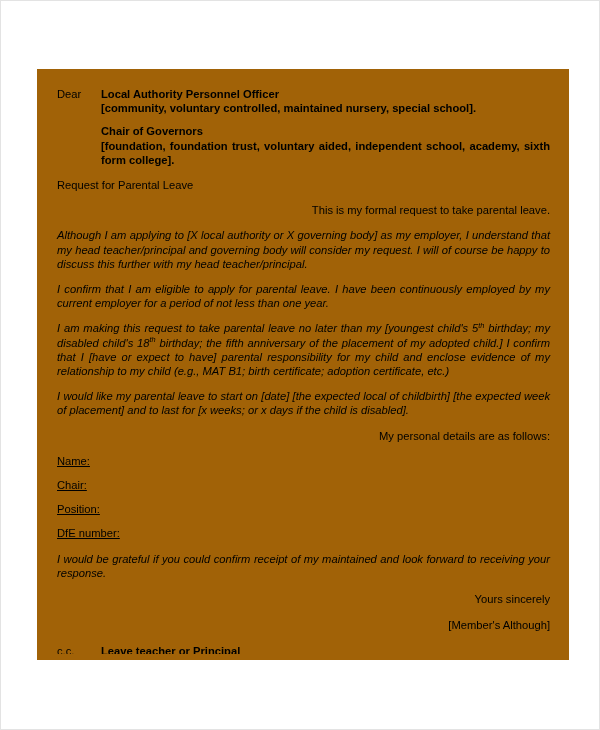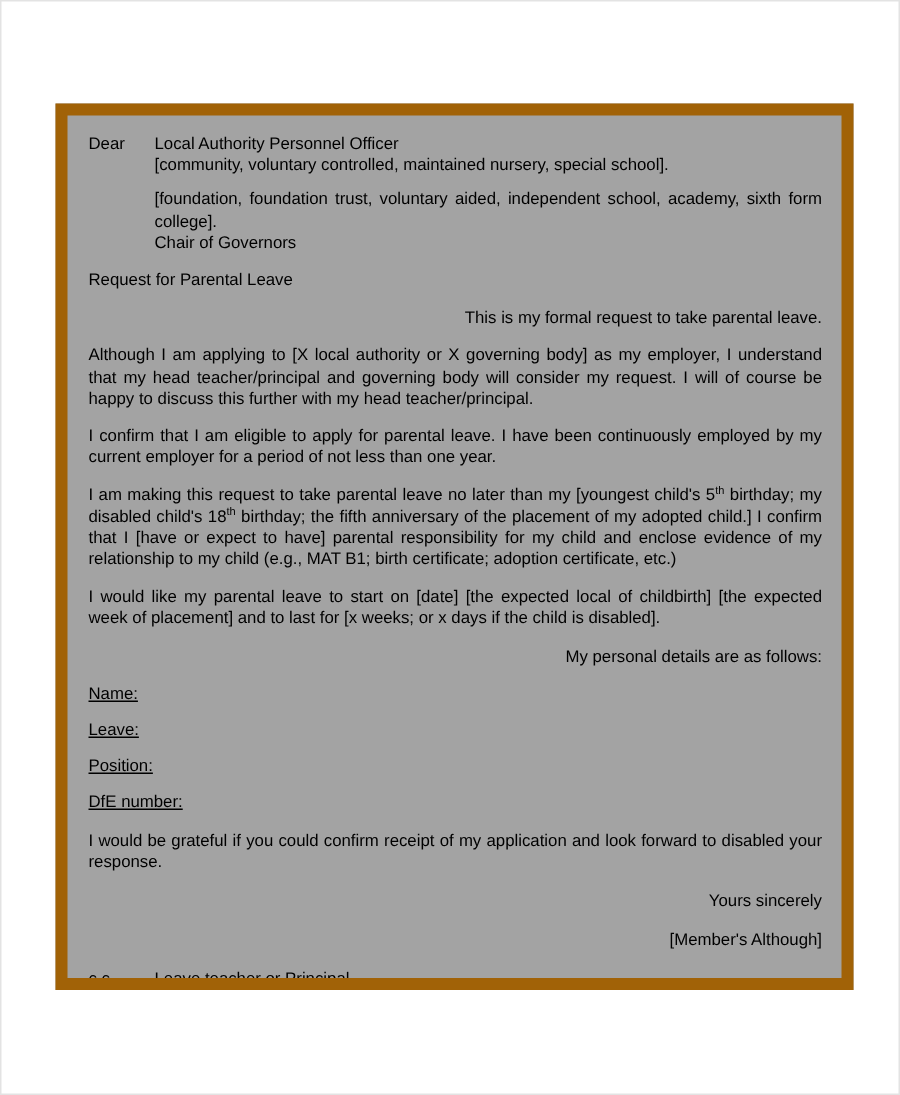--- a/index.html
+++ b/index.html
@@ -29,22 +29,22 @@
   }
 
   
   .letter-frame {
     position: absolute;
     left: 36px;
     top: 68px;
     width: 532px;
     height: 591px;
     box-sizing: border-box;
-    border: 8px solid #a16207;
-    background: #a3a3a3;
+    border: 6px solid #a16207;
+    background: #a16207;
     overflow: hidden;
   }
 
   .letter-body {
     box-sizing: border-box;
     padding: 12px 13px 10px 14px;
     font-size: 11.2px;
     line-height: 14.2px;
     color: #000000;
   }
@@ -62,40 +62,42 @@
     flex: 1 1 auto;
     min-width: 0;
   }
   .row-body .justified {
     text-align: justify;
     text-align-last: left;
   }
 
   .blk {
     margin: 0;
+    font-weight: bold;
   }
   .gap-sm {
     height: 9px;
   }
   .gap-md {
     height: 11px;
   }
   .gap-lg {
     height: 12px;
   }
 
   .heading {
     font-weight: normal;
     margin: 0;
   }
 
   p.para {
     margin: 0;
     text-align: justify;
     text-align-last: left;
+    font-style: italic;
   }
 
   p.plain {
     margin: 0;
     text-align: right;
   }
 
   sup {
     font-size: 0.66em;
     vertical-align: super;
@@ -118,22 +120,22 @@
 
   <div class="letter-frame">
     <div class="letter-body">
 
       <div class="label-row">
         <div class="row-label">Dear</div>
         <div class="row-body">
           <div class="blk">Local Authority Personnel Officer</div>
           <div class="blk">[community, voluntary controlled, maintained nursery, special school].</div>
           <div class="gap-sm"></div>
+          <div class="blk">Chair of Governors</div>
           <div class="blk justified">[foundation, foundation trust, voluntary aided, independent school, academy, sixth form college].</div>
-          <div class="blk">Chair of Governors</div>
         </div>
       </div>
 
       <div class="gap-md"></div>
 
       <div class="heading">Request for Parental Leave</div>
 
       <div class="gap-md"></div>
 
       <p class="plain">This is my formal request to take parental leave.</p>
@@ -155,29 +157,29 @@
       <p class="para">I would like my parental leave to start on [date] [the expected local of childbirth] [the expected week of placement] and to last for [x weeks; or x days if the child is disabled].</p>
 
       <div class="gap-md"></div>
 
       <p class="plain">My personal details are as follows:</p>
 
       <div class="gap-md"></div>
 
       <div class="field-line">Name:</div>
       <div class="field-gap"></div>
-      <div class="field-line">Leave:</div>
+      <div class="field-line">Chair:</div>
       <div class="field-gap"></div>
       <div class="field-line">Position:</div>
       <div class="field-gap"></div>
       <div class="field-line">DfE number:</div>
 
       <div class="gap-md"></div>
 
-      <p class="para">I would be grateful if you could confirm receipt of my application and look forward to disabled your response.</p>
+      <p class="para">I would be grateful if you could confirm receipt of my maintained and look forward to receiving your response.</p>
 
       <div class="gap-lg"></div>
 
       <p class="plain">Yours sincerely</p>
 
       <div class="gap-lg"></div>
 
       <p class="plain">[Member's Although]</p>
 
       <div class="gap-lg"></div>

